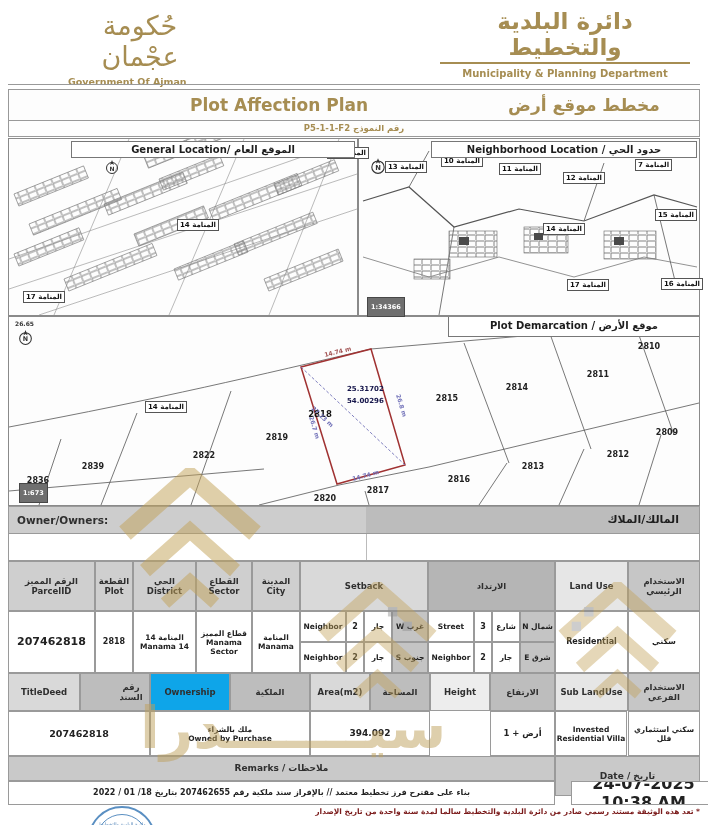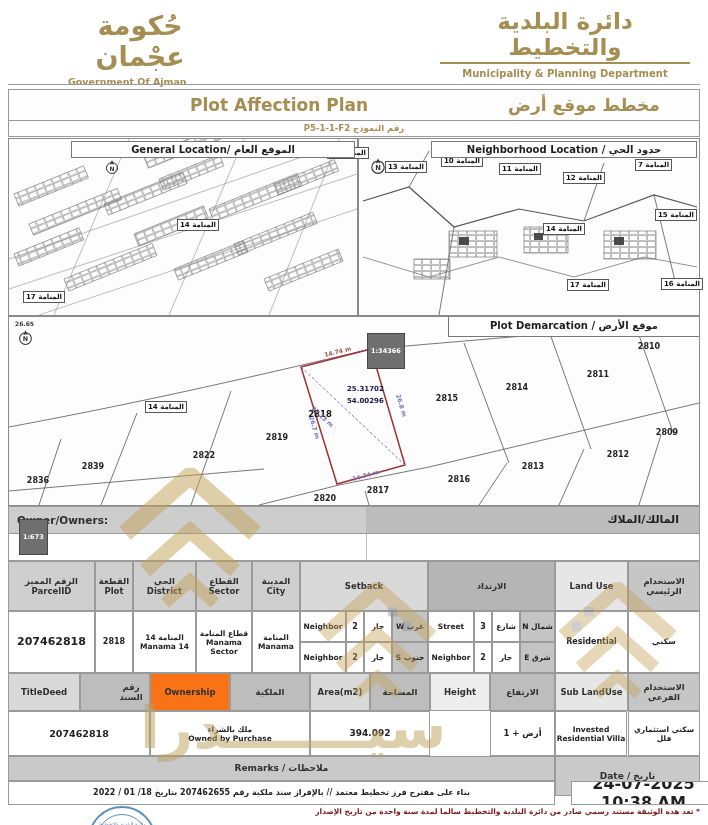--- a/index.html
+++ b/index.html
@@ -6,36 +6,36 @@
   #page{position:relative;width:708px;height:825px;background:#fff;overflow:hidden;
         font-family:"DejaVu Sans","Liberation Sans",sans-serif;color:#2b2b2b;}
   .abs{position:absolute;}
   .gold{color:#a68d52;}
   .panel{position:absolute;border:1px solid #8a8a8a;background:#fdfdfd;box-sizing:border-box;}
   .map-title{position:absolute;background:#fff;border:1px solid #777;font-size:10px;font-weight:bold;
              color:#1d1d1d;line-height:15px;white-space:nowrap;z-index:4;text-align:center;}
   .map-tag{position:absolute;background:#fff;border:1px solid #555;font-size:7px;font-weight:bold;
            padding:0 2px;line-height:10px;color:#111;direction:rtl;white-space:nowrap;z-index:3;}
   .scale-tag{position:absolute;background:#6f6f6f;color:#fff;font-size:6.5px;font-weight:bold;
-             padding:12px 3px;line-height:10px;border:1px solid #474747;z-index:3;margin-top:36px;}
+             padding:4px 3px;line-height:10px;border:1px solid #474747;z-index:3;}
   .tc{position:absolute;border:1px solid #9a9a9a;box-sizing:border-box;display:flex;
       flex-direction:column;align-items:center;justify-content:center;text-align:center;
       background:#fff;overflow:hidden;line-height:1.2;}
   .th{background:#cfcfcf;font-weight:bold;font-size:8.5px;color:#2f2f2f;}
   .val{font-size:8px;font-weight:bold;color:#222;}
   .wm{position:absolute;pointer-events:none;z-index:6;}
   .compass{position:absolute;z-index:3;}
 </style>
 </head>
 <body>
 
 <div id="page">
 
   <div class="abs" style="left:60px;top:10px;width:220px;">
-    <div class="gold" style="font-size:27px;font-weight:bold;direction:rtl;text-align:center;width:160px;">حُكومة عجْمان</div>
+    <div class="gold" style="font-size:27px;font-weight:normal;direction:rtl;text-align:center;width:160px;">حُكومة عجْمان</div>
     <div class="gold" style="font-size:9.5px;font-weight:bold;margin-top:4px;margin-left:8px;">Government Of Ajman</div>
   </div>
   <div class="abs" style="right:18px;top:8px;width:250px;text-align:center;">
     <div class="gold" style="font-size:23px;font-weight:bold;direction:rtl;border-bottom:2px solid #a68d52;padding-bottom:2px;">دائرة البلدية والتخطيط</div>
     <div class="gold" style="font-size:10px;font-weight:bold;margin-top:4px;">Municipality &amp; Planning Department</div>
   </div>
   <div class="abs" style="left:8px;top:84px;width:692px;height:0;border-top:1px solid #999;"></div>
 
   <div class="panel" style="left:8px;top:89px;width:692px;height:32px;border-color:#999;">
     <div class="abs gold" style="left:150px;top:5px;width:240px;text-align:center;font-size:17px;font-weight:bold;">Plot Affection Plan</div>
@@ -233,21 +233,21 @@
         <span>الرئيسي</span>
     </div>
 
     <div class="tc val" style="left:0;top:50px;width:87px;height:62px;font-size:11px;">207462818</div>
     <div class="tc val" style="left:87px;top:50px;width:38px;height:62px;">2818</div>
     <div class="tc val" style="left:125px;top:50px;width:63px;height:62px;font-size:7.5px;">
       <span>المنامة 14</span>
         <span>Manama 14</span>
     </div>
     <div class="tc val" style="left:188px;top:50px;width:56px;height:62px;font-size:7.5px;">
-      <span>قطاع المنامة</span>
+      <span>قطاع المميز</span>
         <span>Manama Sector</span>
     </div>
     <div class="tc val" style="left:244px;top:50px;width:48px;height:62px;font-size:7.5px;">
       <span>المنامة</span>
         <span>Manama</span>
     </div>
 
     <div class="tc val" style="left:292px;top:50px;width:46px;height:31px;font-size:7.5px;">Neighbor</div>
     <div class="tc val" style="left:338px;top:50px;width:18px;height:31px;">2</div>
     <div class="tc val" style="left:356px;top:50px;width:28px;height:31px;font-size:7.5px;direction:rtl;">جار</div>
@@ -264,21 +264,21 @@
     <div class="tc val" style="left:420px;top:81px;width:46px;height:31px;font-size:7.5px;">Neighbor</div>
     <div class="tc val" style="left:466px;top:81px;width:18px;height:31px;">2</div>
     <div class="tc val" style="left:484px;top:81px;width:28px;height:31px;font-size:7.5px;direction:rtl;">جار</div>
     <div class="tc val" style="left:512px;top:81px;width:35px;height:31px;font-size:7.5px;background:#c4c4c4;direction:rtl;">شرق E</div>
 
     <div class="tc val" style="left:547px;top:50px;width:73px;height:62px;">Residential</div>
     <div class="tc val" style="left:620px;top:50px;width:72px;height:62px;direction:rtl;">سكني</div>
 
     <div class="tc th" style="left:0;top:112px;width:72px;height:38px;background:#d9d9d9;">TitleDeed</div>
     <div class="tc th" style="left:72px;top:112px;width:70px;height:38px;background:#bdbdbd;direction:rtl;padding-left:32px;">رقم السند</div>
-    <div class="tc th" style="left:142px;top:112px;width:80px;height:38px;background:#f97316;">Ownership</div>
+    <div class="tc th" style="left:142px;top:112px;width:80px;height:38px;background:#0ea5e9;">Ownership</div>
     <div class="tc th" style="left:222px;top:112px;width:80px;height:38px;background:#bdbdbd;direction:rtl;">الملكية</div>
     <div class="tc th" style="left:302px;top:112px;width:60px;height:38px;background:#d9d9d9;">Area(m2)</div>
     <div class="tc th" style="left:362px;top:112px;width:60px;height:38px;background:#bdbdbd;direction:rtl;">المساحة</div>
     <div class="tc th" style="left:422px;top:112px;width:60px;height:38px;background:#ededed;">Height</div>
     <div class="tc th" style="left:482px;top:112px;width:65px;height:38px;background:#bdbdbd;direction:rtl;">الارتفاع</div>
     <div class="tc th" style="left:547px;top:112px;width:73px;height:38px;background:#e6e6e6;">Sub LandUse</div>
     <div class="tc th" style="left:620px;top:112px;width:72px;height:38px;background:#c6c6c6;direction:rtl;">
       <span>الاستخدام</span>
         <span>الفرعي</span>
     </div>

